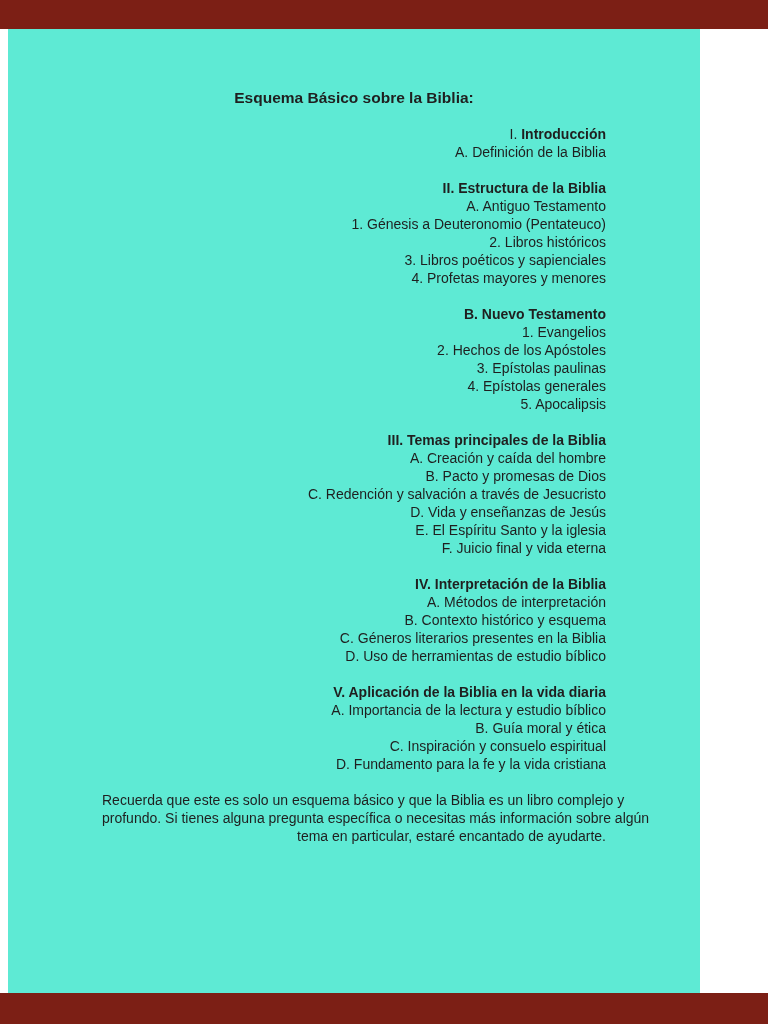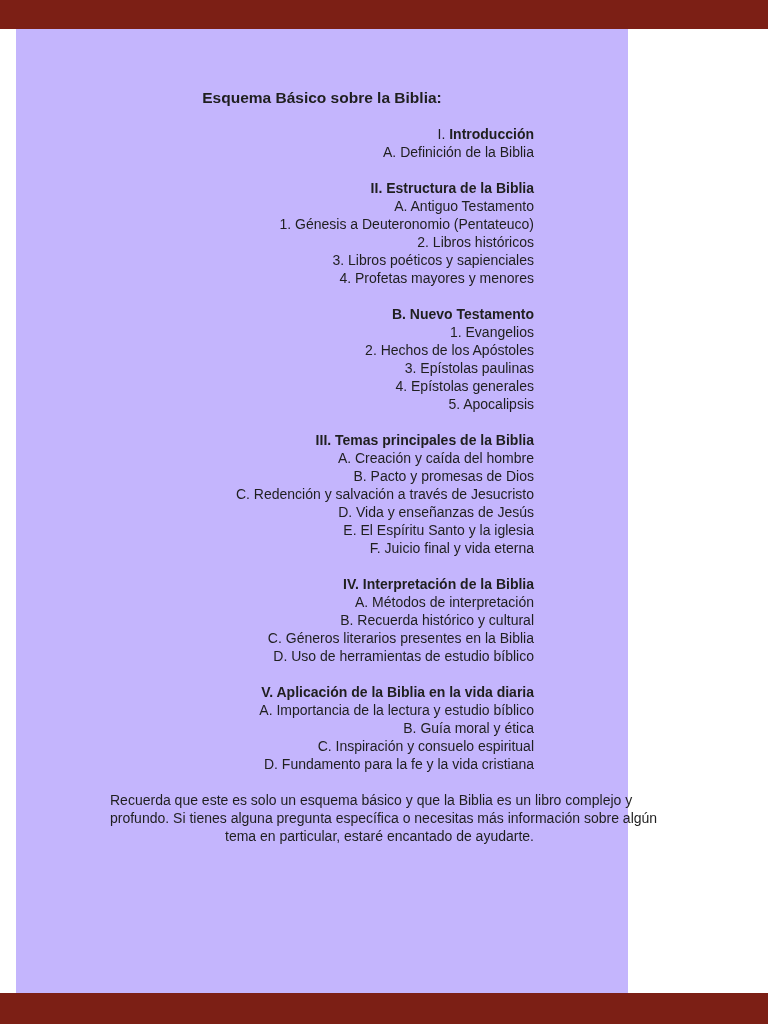--- a/index.html
+++ b/index.html
@@ -16,24 +16,24 @@
     left: 0;
     width: 768px;
     background: #7c1f15;
   }
   .viewer-bar.top { top: 0; height: 29px; }
   .viewer-bar.bottom { top: 993px; height: 31px; }
 
   .doc-page {
     position: absolute;
     top: 29px;
-    left: 16px;
-    width: 612px;
+    left: 8px;
+    width: 692px;
     height: 964px;
-    background: #c4b5fd;
+    background: #5eead4;
   }
   .doc-content {
     position: absolute;
     top: 60px;              
     left: 94px;
     right: 94px;
     color: #1f1f1f;
     font-size: 14px;
     line-height: 18px;
   }
@@ -84,21 +84,21 @@
           <div class="line">A. Creación y caída del hombre</div>
           <div class="line">B. Pacto y promesas de Dios</div>
           <div class="line">C. Redención y salvación a través de Jesucristo</div>
           <div class="line">D. Vida y enseñanzas de Jesús</div>
           <div class="line">E. El Espíritu Santo y la iglesia</div>
           <div class="line">F. Juicio final y vida eterna</div>
         </div>
         <div class="block">
           <div class="line heading-line"><span>IV. </span><span>Interpretación de la Biblia</span></div>
           <div class="line">A. Métodos de interpretación</div>
-          <div class="line">B. Recuerda histórico y cultural</div>
+          <div class="line">B. Contexto histórico y esquema</div>
           <div class="line">C. Géneros literarios presentes en la Biblia</div>
           <div class="line">D. Uso de herramientas de estudio bíblico</div>
         </div>
         <div class="block">
           <div class="line heading-line"><span>V. </span><span>Aplicación de la Biblia en la vida diaria</span></div>
           <div class="line">A. Importancia de la lectura y estudio bíblico</div>
           <div class="line">B. Guía moral y ética</div>
           <div class="line">C. Inspiración y consuelo espiritual</div>
           <div class="line">D. Fundamento para la fe y la vida cristiana</div>
         </div>

